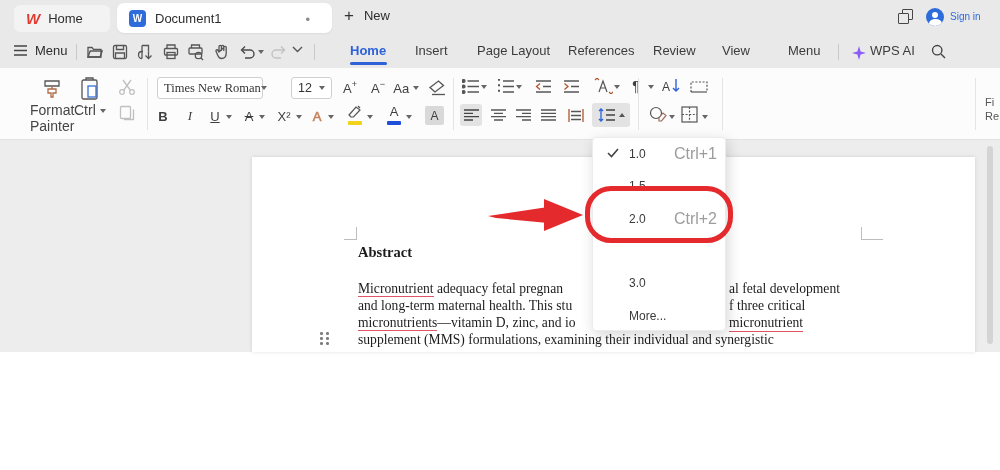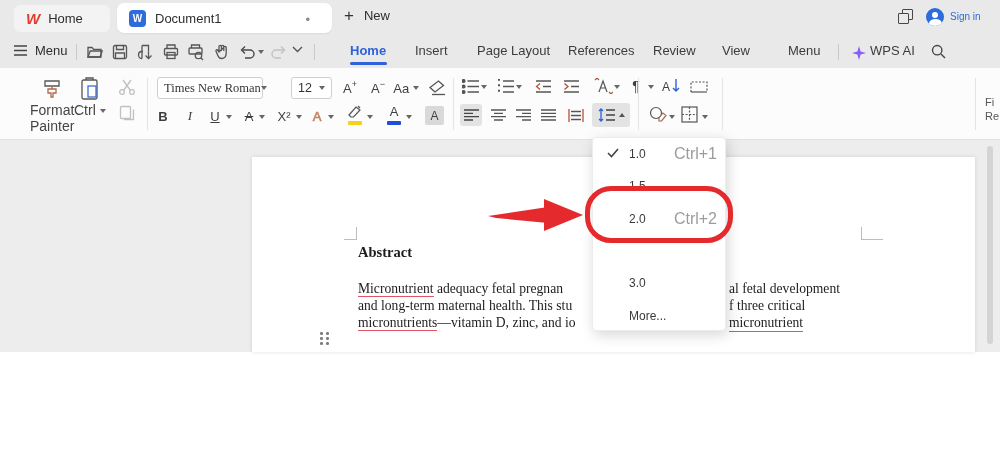--- a/index.html
+++ b/index.html
@@ -436,20 +436,21 @@
 
       <div class="docline serif clipL" style="left:106px;top:123px"><span class="sp-err">Micronutrient</span><span> adequacy fetal pregnan</span></div>
       <div class="docline serif" style="left:477px;top:123px">al fetal development</div>
 
       <div class="docline serif clipL" style="left:106px;top:140px">and long-term maternal health. This stu</div>
       <div class="docline serif" style="left:477px;top:140px">f three critical</div>
 
       <div class="docline serif clipL" style="left:106px;top:157px"><span class="sp-err">micronutrients</span><span>—vitamin D, zinc, and io</span></div>
       <div class="docline serif sp-err" style="left:477px;top:157px">micronutrient</div>
 
+      <div class="docline serif" style="left:106px;top:174px">supplement (MMS) formulations, examining their individual and synergistic</div>
     </div>
 
     <div class="draghandle">
         <i></i>
         <i></i>
         <i></i>
         <i></i>
         <i></i>
         <i></i>
       </div>

